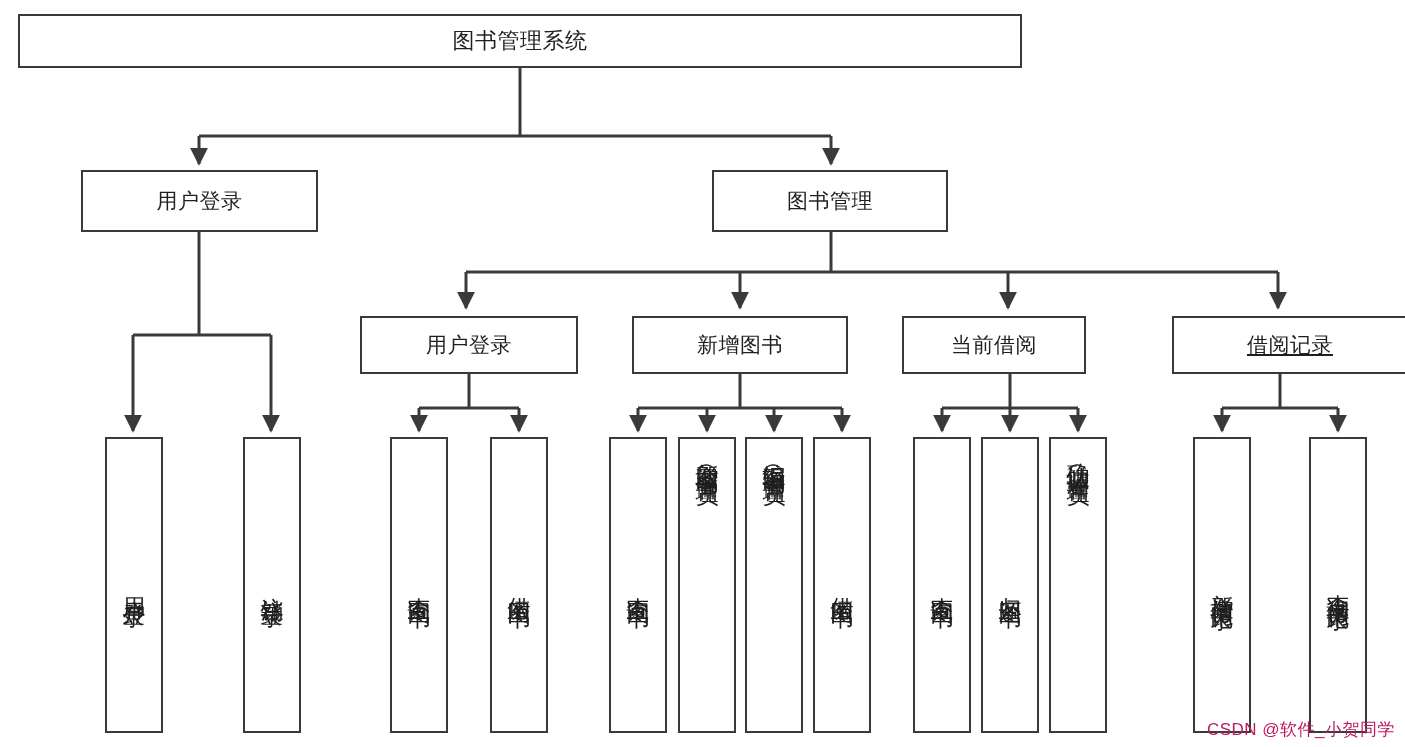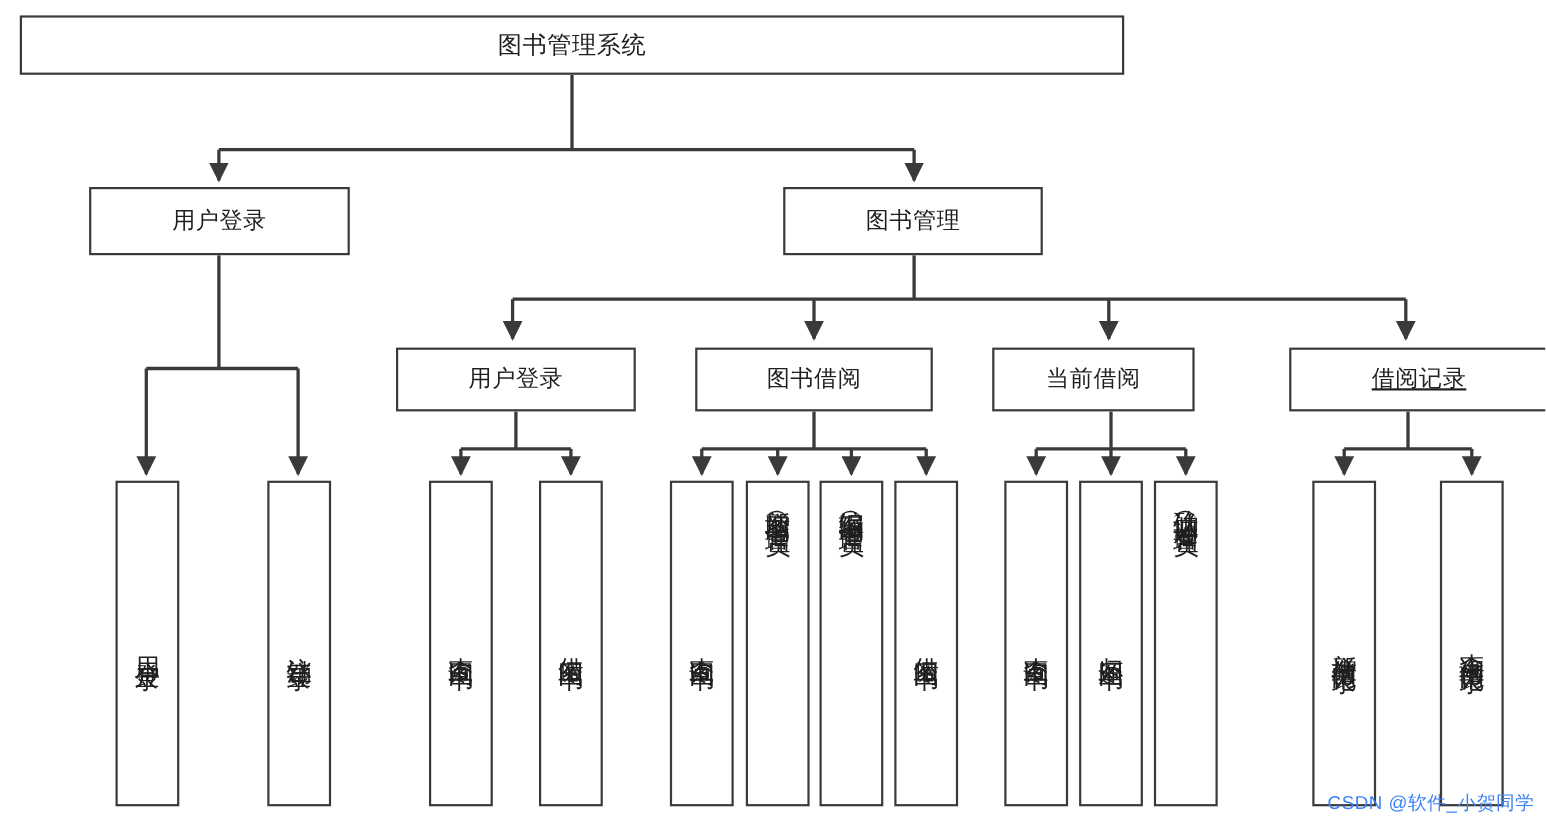--- a/index.html
+++ b/index.html
@@ -63,21 +63,21 @@
   }
   .node.leaf-short.vertical {
     align-items: center;
     padding-top: 0;
   }
   #watermark {
     position: absolute;
     right: 10px;
     bottom: 6px;
     font-size: 17px;
-    color: #3b82f6;
+    color: #be185d;
     letter-spacing: 0.5px;
     z-index: 3;
     white-space: nowrap;
   }
 </style>
 </head>
 <body>
 
 <div id="diagram-root">
 
@@ -139,21 +139,21 @@
     <span class="node-label">用户登录</span>
   </div>
   <div class="node horizontal" style="left:712px; top:170px; width:236px; height:62px;">
     <span class="node-label">图书管理</span>
   </div>
 
   <div class="node horizontal" style="left:360px; top:316px; width:218px; height:58px;">
     <span class="node-label">用户登录</span>
   </div>
   <div class="node horizontal" style="left:632px; top:316px; width:216px; height:58px;">
-    <span class="node-label">图书借阅</span>
+    <span class="node-label">新增图书</span>
   </div>
   <div class="node horizontal" style="left:902px; top:316px; width:184px; height:58px;">
     <span class="node-label">当前借阅</span>
   </div>
   <div class="node horizontal" style="left:1172px; top:316px; width:236px; height:58px;text-decoration:underline;">
     <span class="node-label">借阅记录</span>
   </div>
 
   <div class="node vertical leaf-short" style="left:105px; top:437px; width:58px; height:296px;">
     <span class="node-label">用户登录</span>

